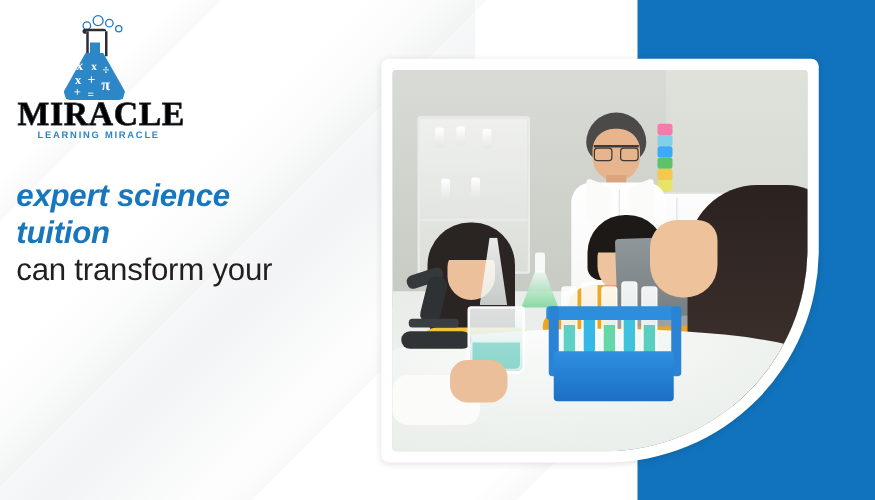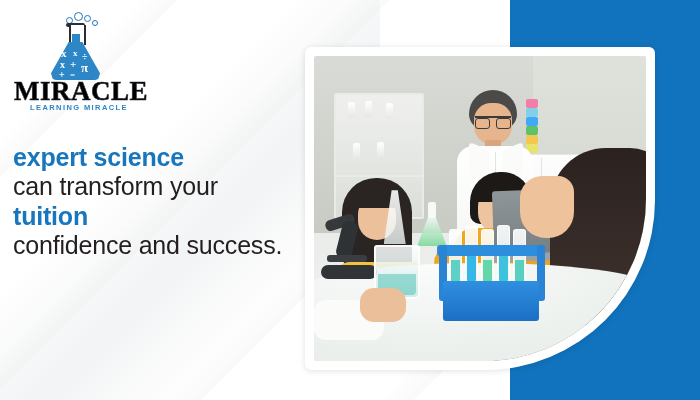--- a/index.html
+++ b/index.html
@@ -466,20 +466,21 @@
     display:block;
     font-size:25px;
     color:#231f20;
     font-weight:400;
     letter-spacing:-0.2px;
     white-space:nowrap;
   }
   .hl-line.accent{
     color:#1876bd;
     font-weight:700;
+    font-style:italic;
   }
 </style>
 </head>
 <body>
 
 <div class="banner">
 
   <div class="bg-stripes"></div>
   <div class="bg-sheen"></div>
 
@@ -506,23 +507,22 @@
       <span class="lf-sym sym-pi">π</span>
       <span class="lf-sym sym-plus2">+</span>
       <span class="lf-sym sym-eq">=</span>
     </div>
     <div class="logo-word">MIRACLE</div>
     <div class="logo-sub">LEARNING MIRACLE</div>
   </div>
 
   <div class="headline">
     <span class="hl-line accent">expert science</span>
+    <span class="hl-line accent">tuition</span>
     <span class="hl-line">can transform your</span>
-    <span class="hl-line accent">tuition</span>
-    <span class="hl-line">confidence and success.</span>
   </div>
 
   <div class="photo-card">
     <div class="photo-inner">
       <div class="scene">
 
         <div class="wall-back"></div>
         <div class="wall-right"></div>
         <div class="floor"></div>
 

